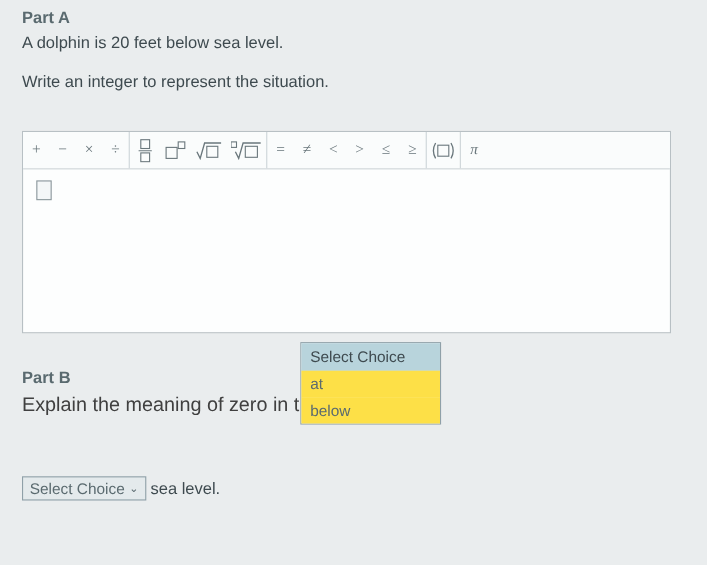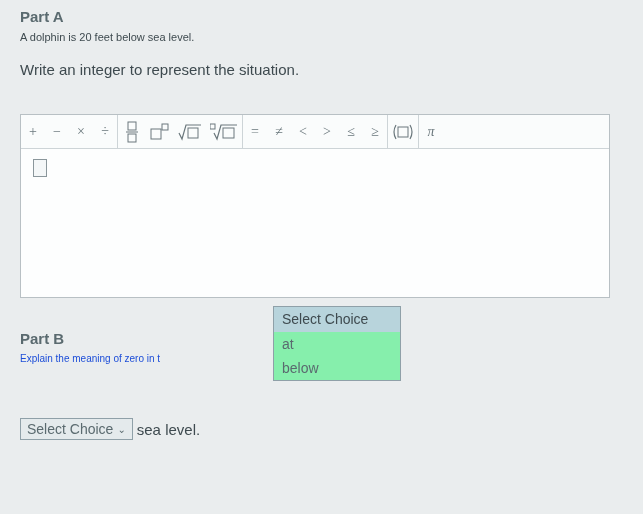--- a/index.html
+++ b/index.html
@@ -13,21 +13,21 @@
       overflow: hidden;
     }
     .part-label {
       font-weight: bold;
       color: #5a6a6f;
       font-size: 15px;
       margin-bottom: 6px;
     }
     .question-text {
       color: #3e4a4f;
-      font-size: 11px;
+      font-size: 15px;
       margin-bottom: 18px;
     }
     .instruction {
       color: #3e4a4f;
       font-size: 15px;
       margin-bottom: 36px;
     }
     .editor {
       border: 1px solid #b8c0c4;
       background: #fdfefe;
@@ -86,26 +86,26 @@
       z-index: 10;
     }
     .dropdown-header {
       background: #b8d4dc;
       padding: 4px 8px;
       color: #3e4a4f;
       border-bottom: 1px solid #b8d4dc;
     }
     .dropdown-option {
       padding: 4px 8px;
-      background: #86efac;
+      background: #fde047;
       cursor: pointer;
     }
     .partb-text-row {
-      color: #1d4ed8;
-      font-size: 10px;
+      color: #404040;
+      font-size: 18px;
       margin-top: 6px;
     }
     .answer-row {
       margin-top: 54px;
       color: #3e4a4f;
       font-size: 15px;
       display: flex;
       align-items: center;
       flex-wrap: wrap;
       gap: 4px;

